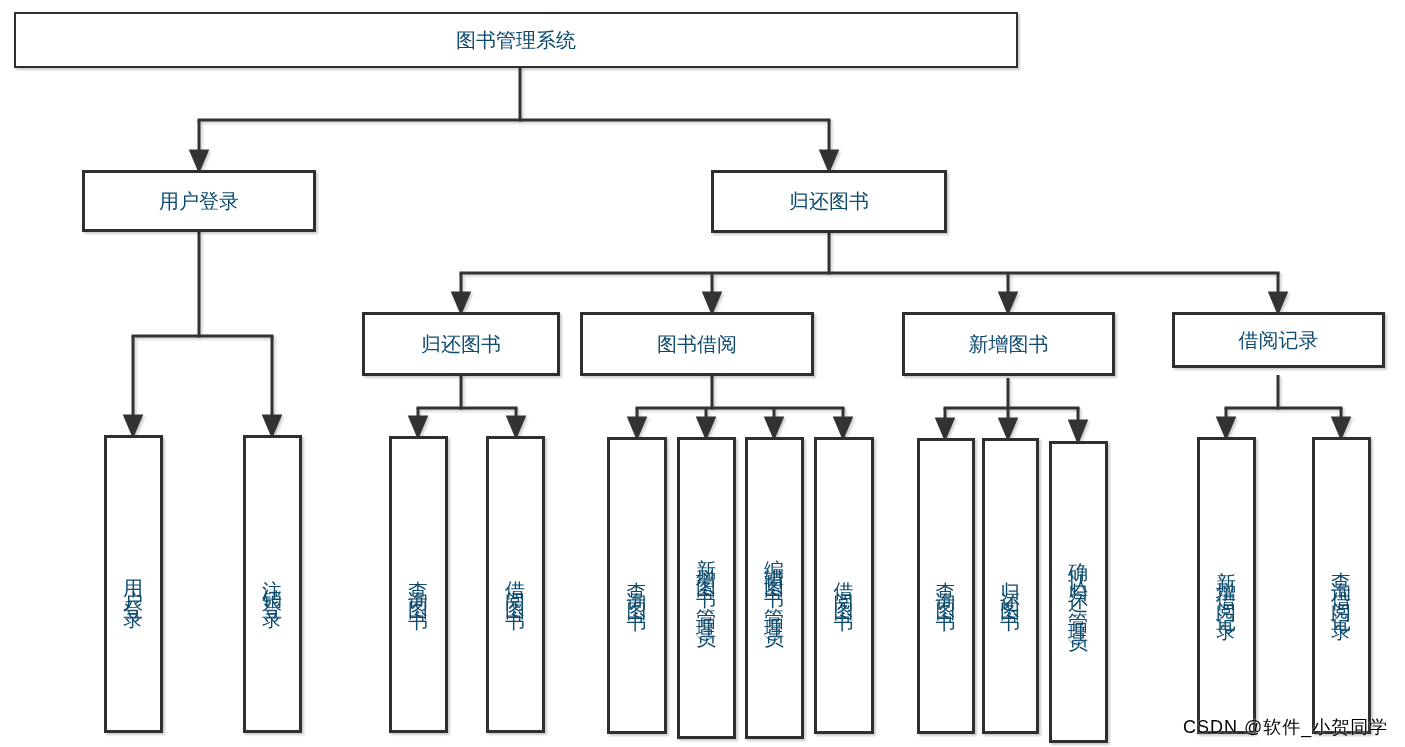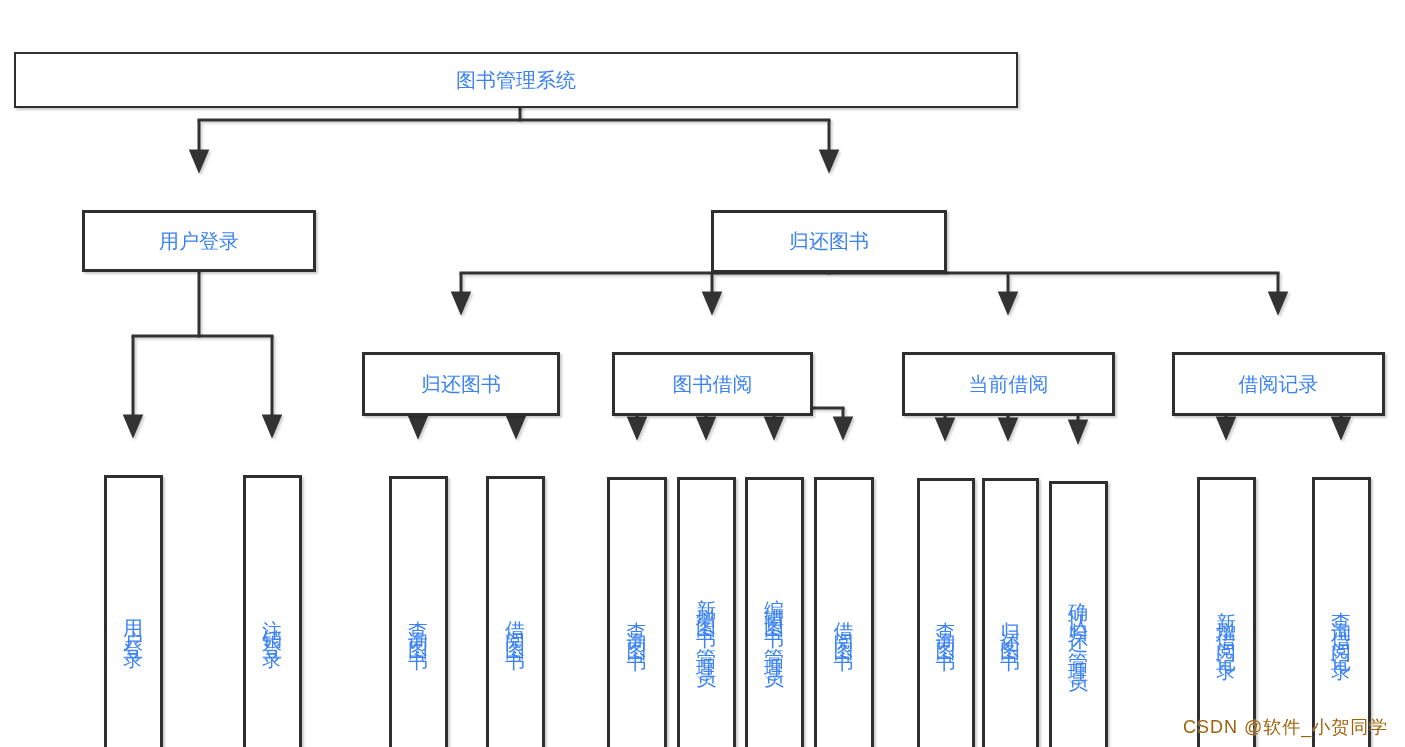--- a/index.html
+++ b/index.html
@@ -19,41 +19,40 @@
   }
   .box {
     position: absolute;
     box-sizing: border-box;
     background: #ffffff;
     border: 3px solid #2f2f2f;
     display: flex;
     align-items: center;
     justify-content: center;
     font-size: 20px;
-    color: #3b82f6;
+    color: #0c4a6e;
     z-index: 2;
     box-shadow: 2px 2px 2px rgba(0,0,0,0.20);
     white-space: nowrap;
-    margin-top: 40px;
   }
   .box.l1 { border-width: 2px; }
   .vbox span {
     writing-mode: vertical-rl;
     text-orientation: mixed;
     letter-spacing: 0.5em;
     line-height: 1;
   }
   .vbox { white-space: normal; }
   #watermark {
     position: absolute;
     left: 1183px;
     top: 715px;
     z-index: 5;
     font-size: 18px;
-    color: #a16207;
+    color: #000000;
     letter-spacing: 1px;
     text-shadow: 0 0 2px #ffffff;
     white-space: nowrap;
   }
 </style>
 </head>
 <body>
 
 <div id="stage">
 
@@ -134,23 +133,23 @@
       </g>
     </g>
   </svg>
 
   <div class="box l1" style="left:14px; top:12px; width:1004px; height:56px;">图书管理系统</div>
 
   <div class="box" style="left:82px; top:170px; width:234px; height:62px;">用户登录</div>
   <div class="box" style="left:711px; top:170px; width:236px; height:63px;">归还图书</div>
 
   <div class="box" style="left:362px; top:312px; width:198px; height:64px;">归还图书</div>
-  <div class="box" style="left:612px; top:312px; width:201px; height:64px;">图书借阅</div>
-  <div class="box" style="left:902px; top:312px; width:213px; height:64px;">当前借阅</div>
-  <div class="box" style="left:1172px; top:312px; width:213px; height:64px;">借阅记录</div>
+  <div class="box" style="left:580px; top:312px; width:234px; height:64px;">图书借阅</div>
+  <div class="box" style="left:902px; top:312px; width:213px; height:64px;">新增图书</div>
+  <div class="box" style="left:1172px; top:312px; width:213px; height:56px;">借阅记录</div>
 
   <div class="box vbox" style="left:104px; top:435px; width:59px; height:298px;">
     <span>用户登录</span>
   </div>
   <div class="box vbox" style="left:243px; top:435px; width:59px; height:298px;">
     <span>注销登录</span>
   </div>
 
   <div class="box vbox" style="left:389px; top:436px; width:59px; height:297px;">
     <span>查询图书</span>

